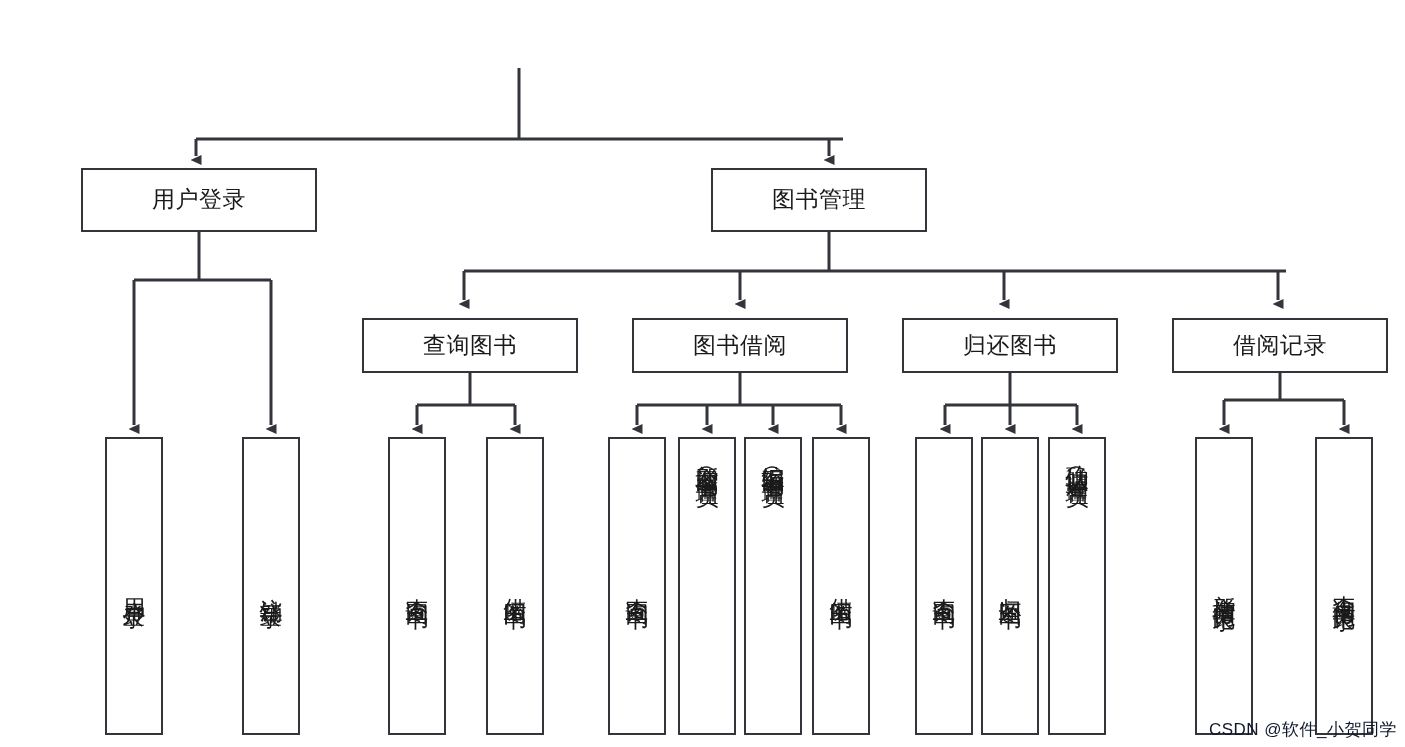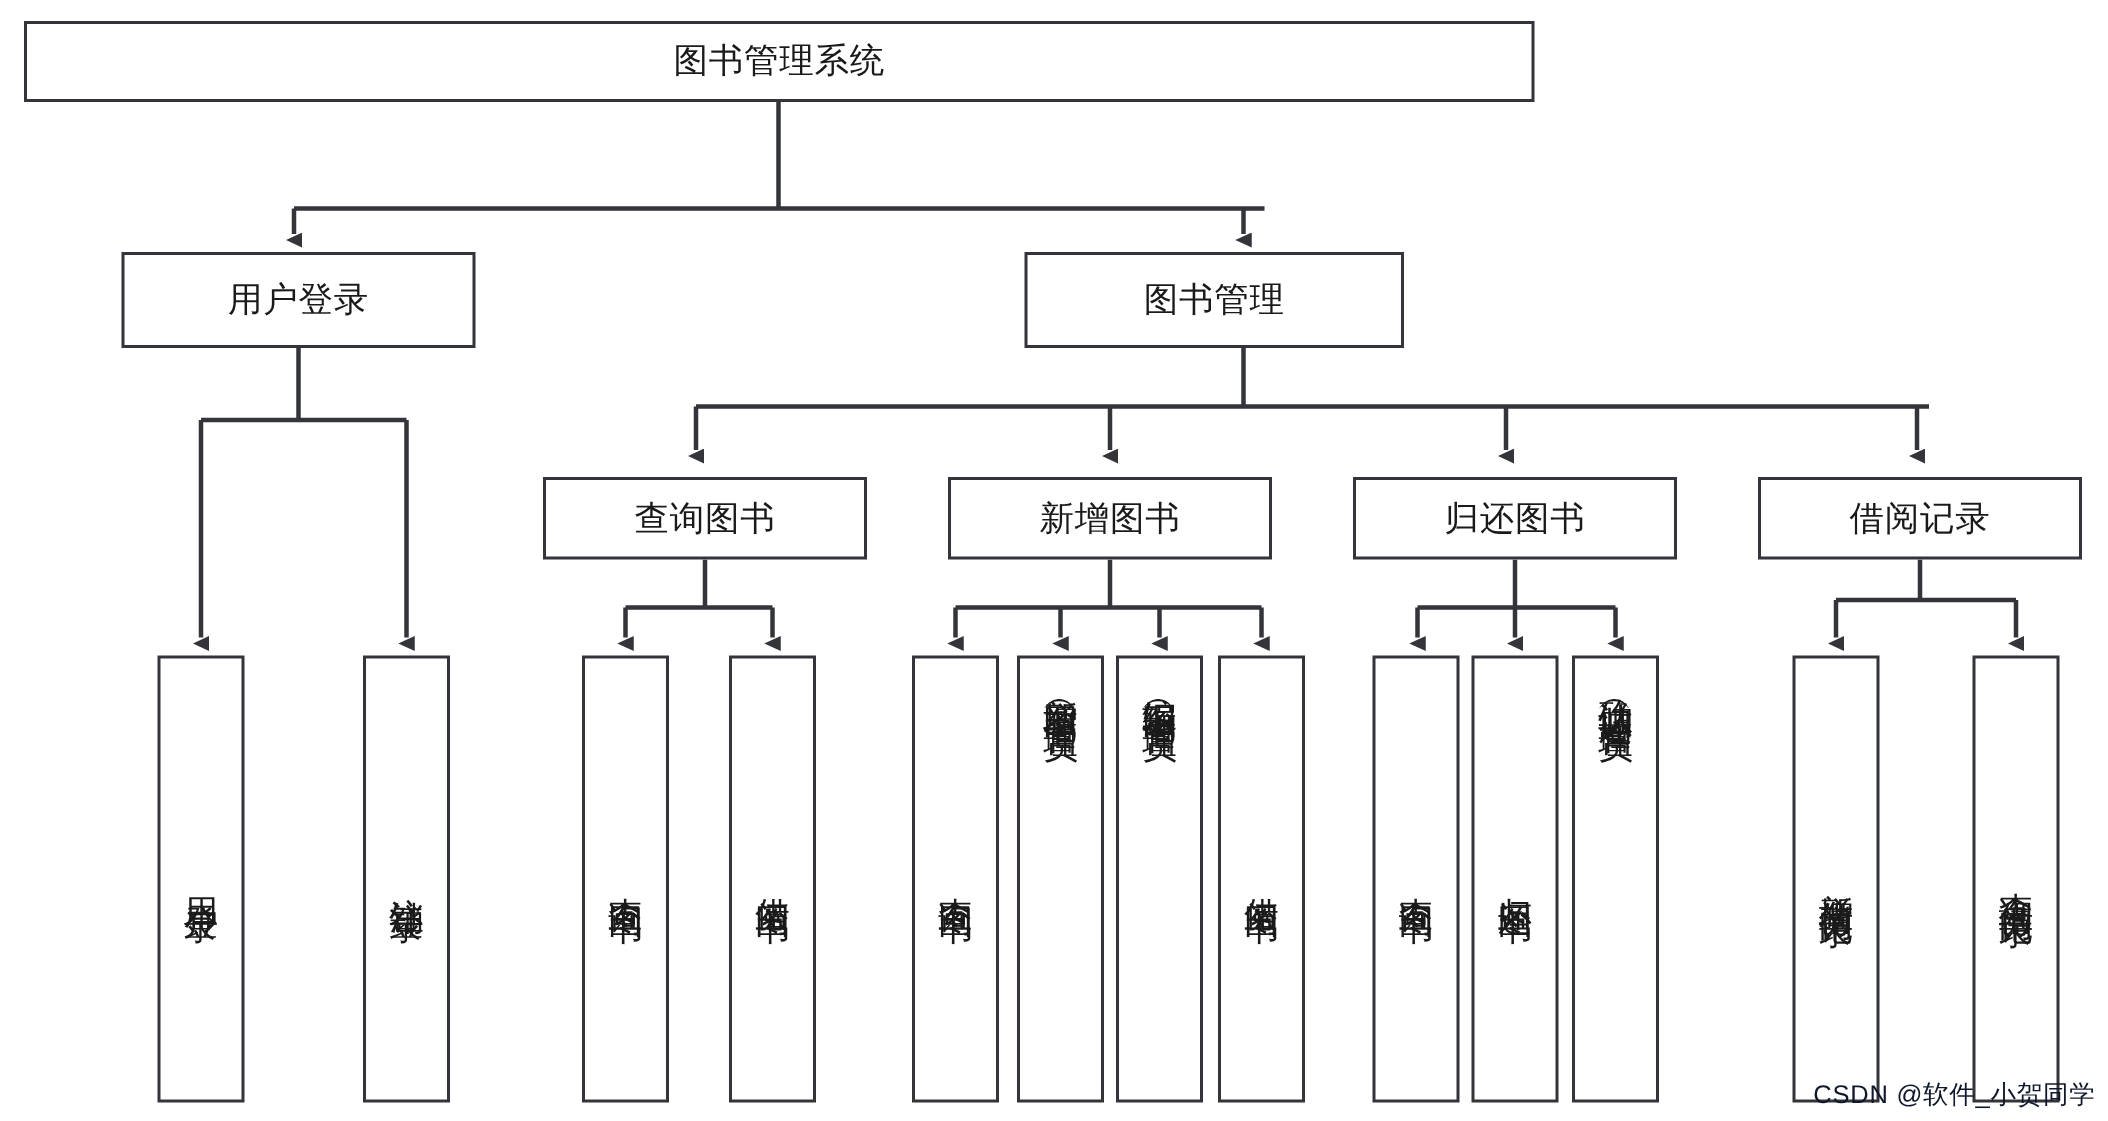--- a/index.html
+++ b/index.html
@@ -124,36 +124,33 @@
       <path d="M1010,405 L1010,425" marker-end="url(#arrow)"></path>
       <path d="M1077,405 L1077,425" marker-end="url(#arrow)"></path>
 
       <path d="M1280,373 L1280,400"></path>
       <path d="M1224,400 L1344,400"></path>
       <path d="M1224,400 L1224,425" marker-end="url(#arrow)"></path>
       <path d="M1344,400 L1344,425" marker-end="url(#arrow)"></path>
     </g>
   </svg>
 
-  <div class="node horizontal" style="left:16px; top:14px; width:1007px; height:54px;">
-    <span class="node-label">图书管理系统</span>
-  </div>
 
   <div class="node horizontal" style="left:81px; top:168px; width:236px; height:64px;">
     <span class="node-label">用户登录</span>
   </div>
-  <div class="node horizontal" style="left:683px; top:168px; width:253px; height:64px;">
+  <div class="node horizontal" style="left:711px; top:168px; width:216px; height:64px;">
     <span class="node-label">图书管理</span>
   </div>
 
   <div class="node horizontal" style="left:362px; top:318px; width:216px; height:55px;">
     <span class="node-label">查询图书</span>
   </div>
   <div class="node horizontal" style="left:632px; top:318px; width:216px; height:55px;">
-    <span class="node-label">新增图书</span>
+    <span class="node-label">图书借阅</span>
   </div>
   <div class="node horizontal" style="left:902px; top:318px; width:216px; height:55px;">
     <span class="node-label">归还图书</span>
   </div>
   <div class="node horizontal" style="left:1172px; top:318px; width:216px; height:55px;">
     <span class="node-label">借阅记录</span>
   </div>
 
   <div class="node vertical centered" style="left:105px; top:437px; width:58px; height:298px;">
     <span class="node-label">用户登录</span>

